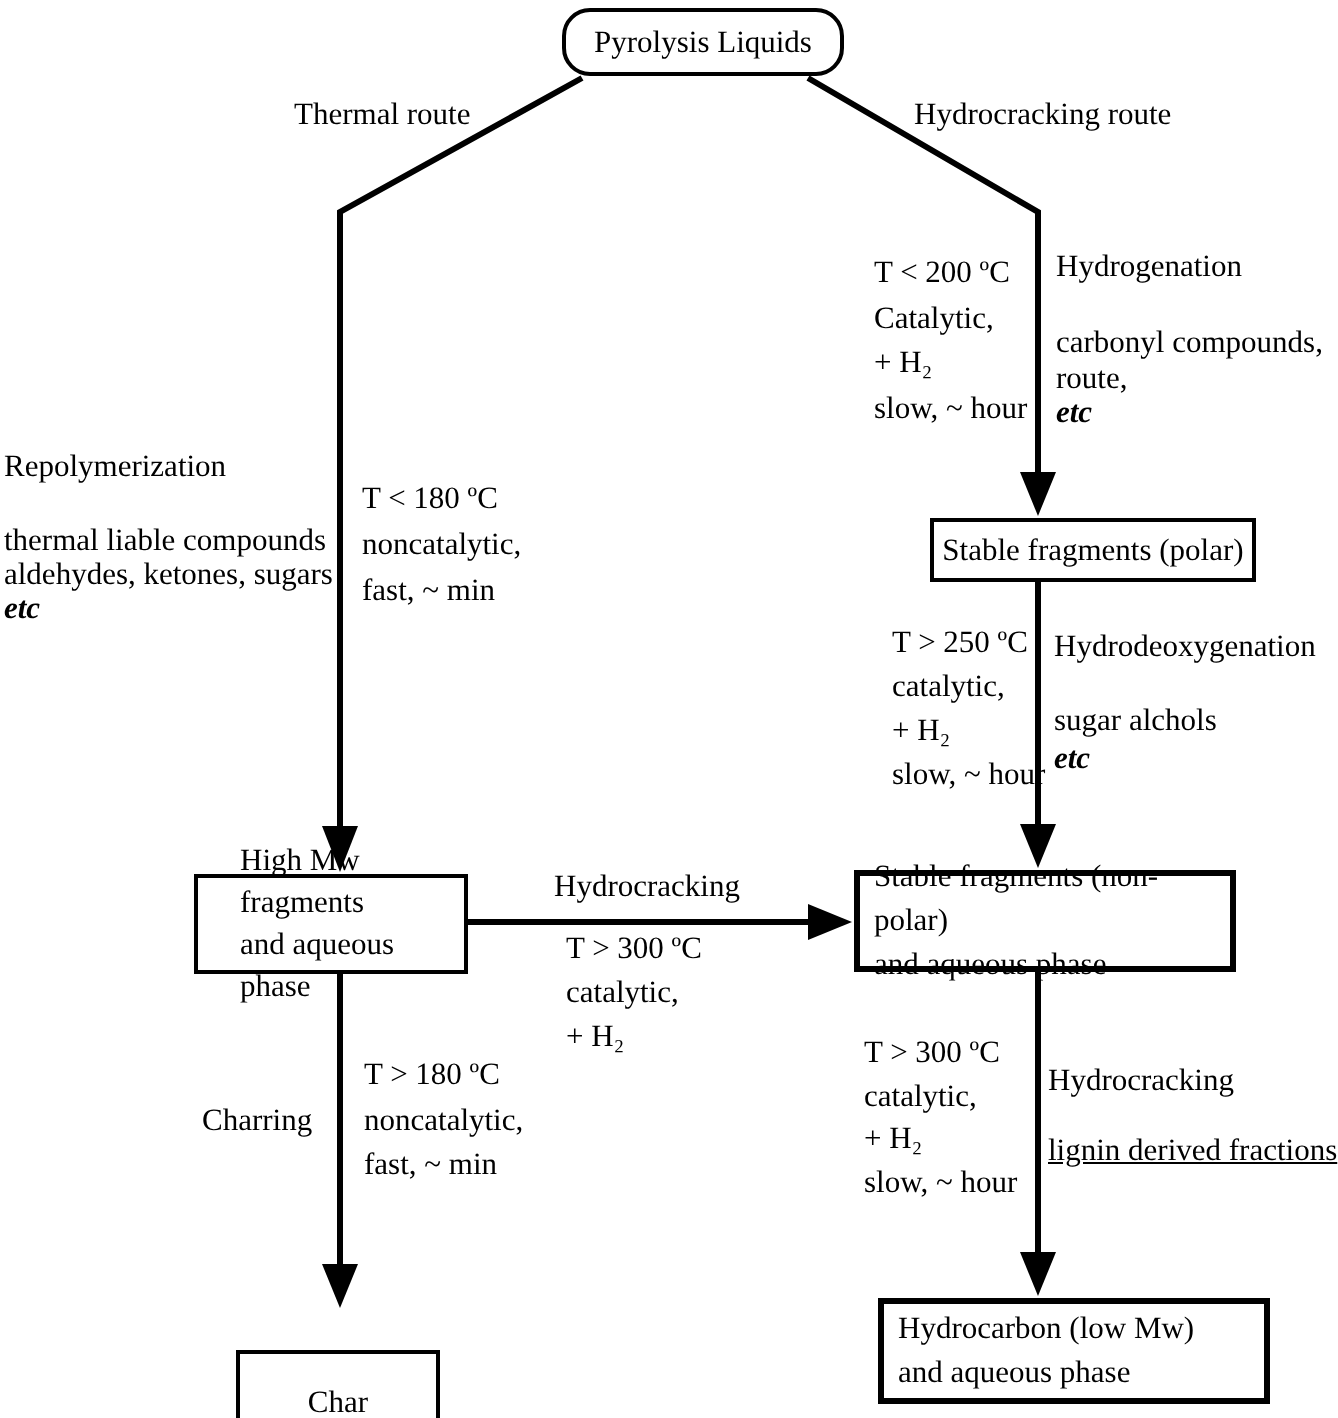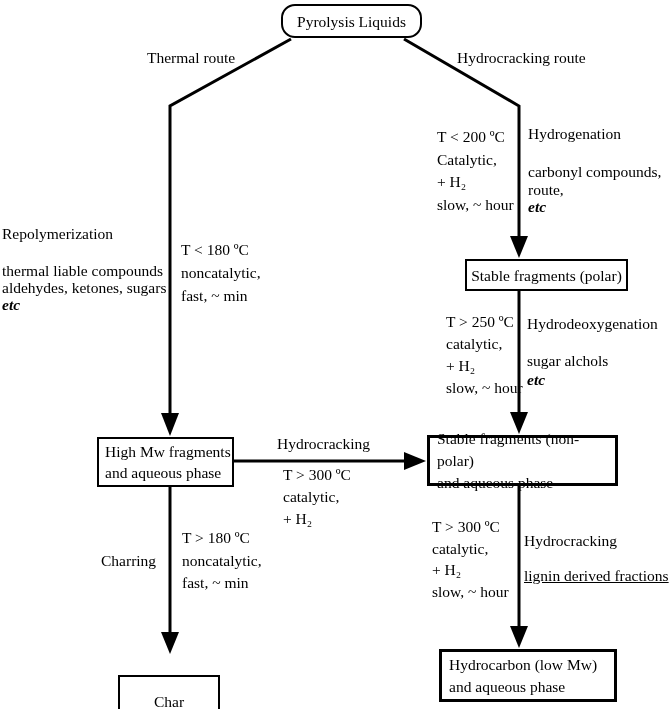--- a/index.html
+++ b/index.html
@@ -45,35 +45,35 @@
   </svg>
 
   <div class="box center" style="left:281px; top:4px; width:141px; height:34px;border-radius:14px;">
     <div>Pyrolysis Liquids</div>
   </div>
 
   <div class="box center" style="left:424px; top:259px; width:163px; height:32px;margin-left:41px;">
     <div>Stable fragments (polar)</div>
   </div>
 
-  <div class="box" style="left:97px; top:437px; width:137px; height:50px; padding-left:6px;">
+  <div class="box" style="left:97px; top:437px; width:137px; height:50px; padding-left:21px;">
     <div>High Mw fragments</div>
     <div>and aqueous phase</div>
   </div>
 
   <div class="box thick" style="left:427px; top:435px; width:191px; height:51px; padding-left:7px; line-height:22px;">
     <div>Stable fragments (non-polar)</div>
     <div>and aqueous phase</div>
   </div>
 
   <div class="box center" style="left:118px; top:655px; width:102px; height:52px;margin-top:20px;">
     <div>Char</div>
   </div>
 
-  <div class="box thick" style="left:439px; top:649px; width:178px; height:53px; padding-left:7px; line-height:22px;">
+  <div class="box thick" style="left:439px; top:649px; width:196px; height:53px; padding-left:7px; line-height:22px;">
     <div>Hydrocarbon (low Mw)</div>
     <div>and aqueous phase</div>
   </div>
 
   <div class="txt" style="left:147px; top:48px;">Thermal route</div>
   <div class="txt" style="left:457px; top:48px;">Hydrocracking route</div>
 
   <div class="blk" style="left:437px; top:126px; line-height:22.5px;">
     <div>T &lt; 200 ºC</div>
     <div>Catalytic,</div>

